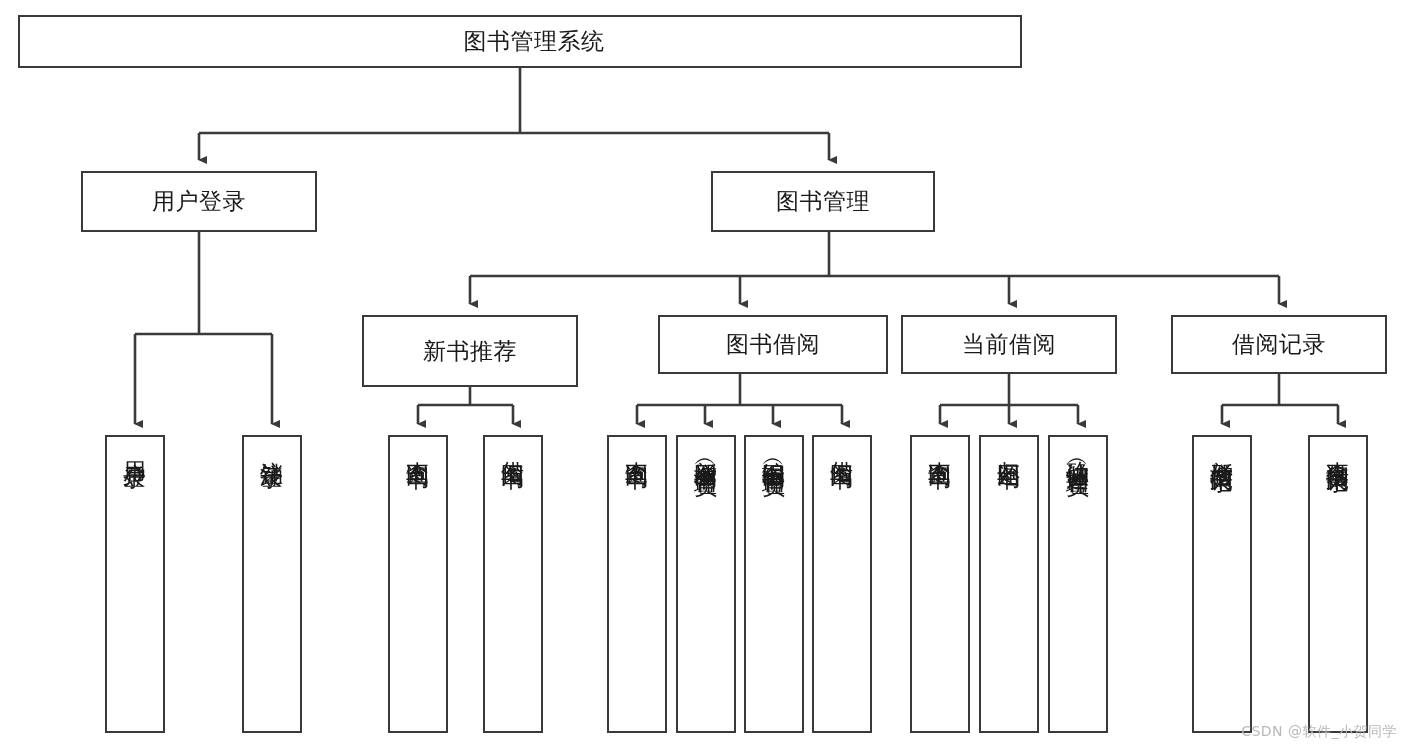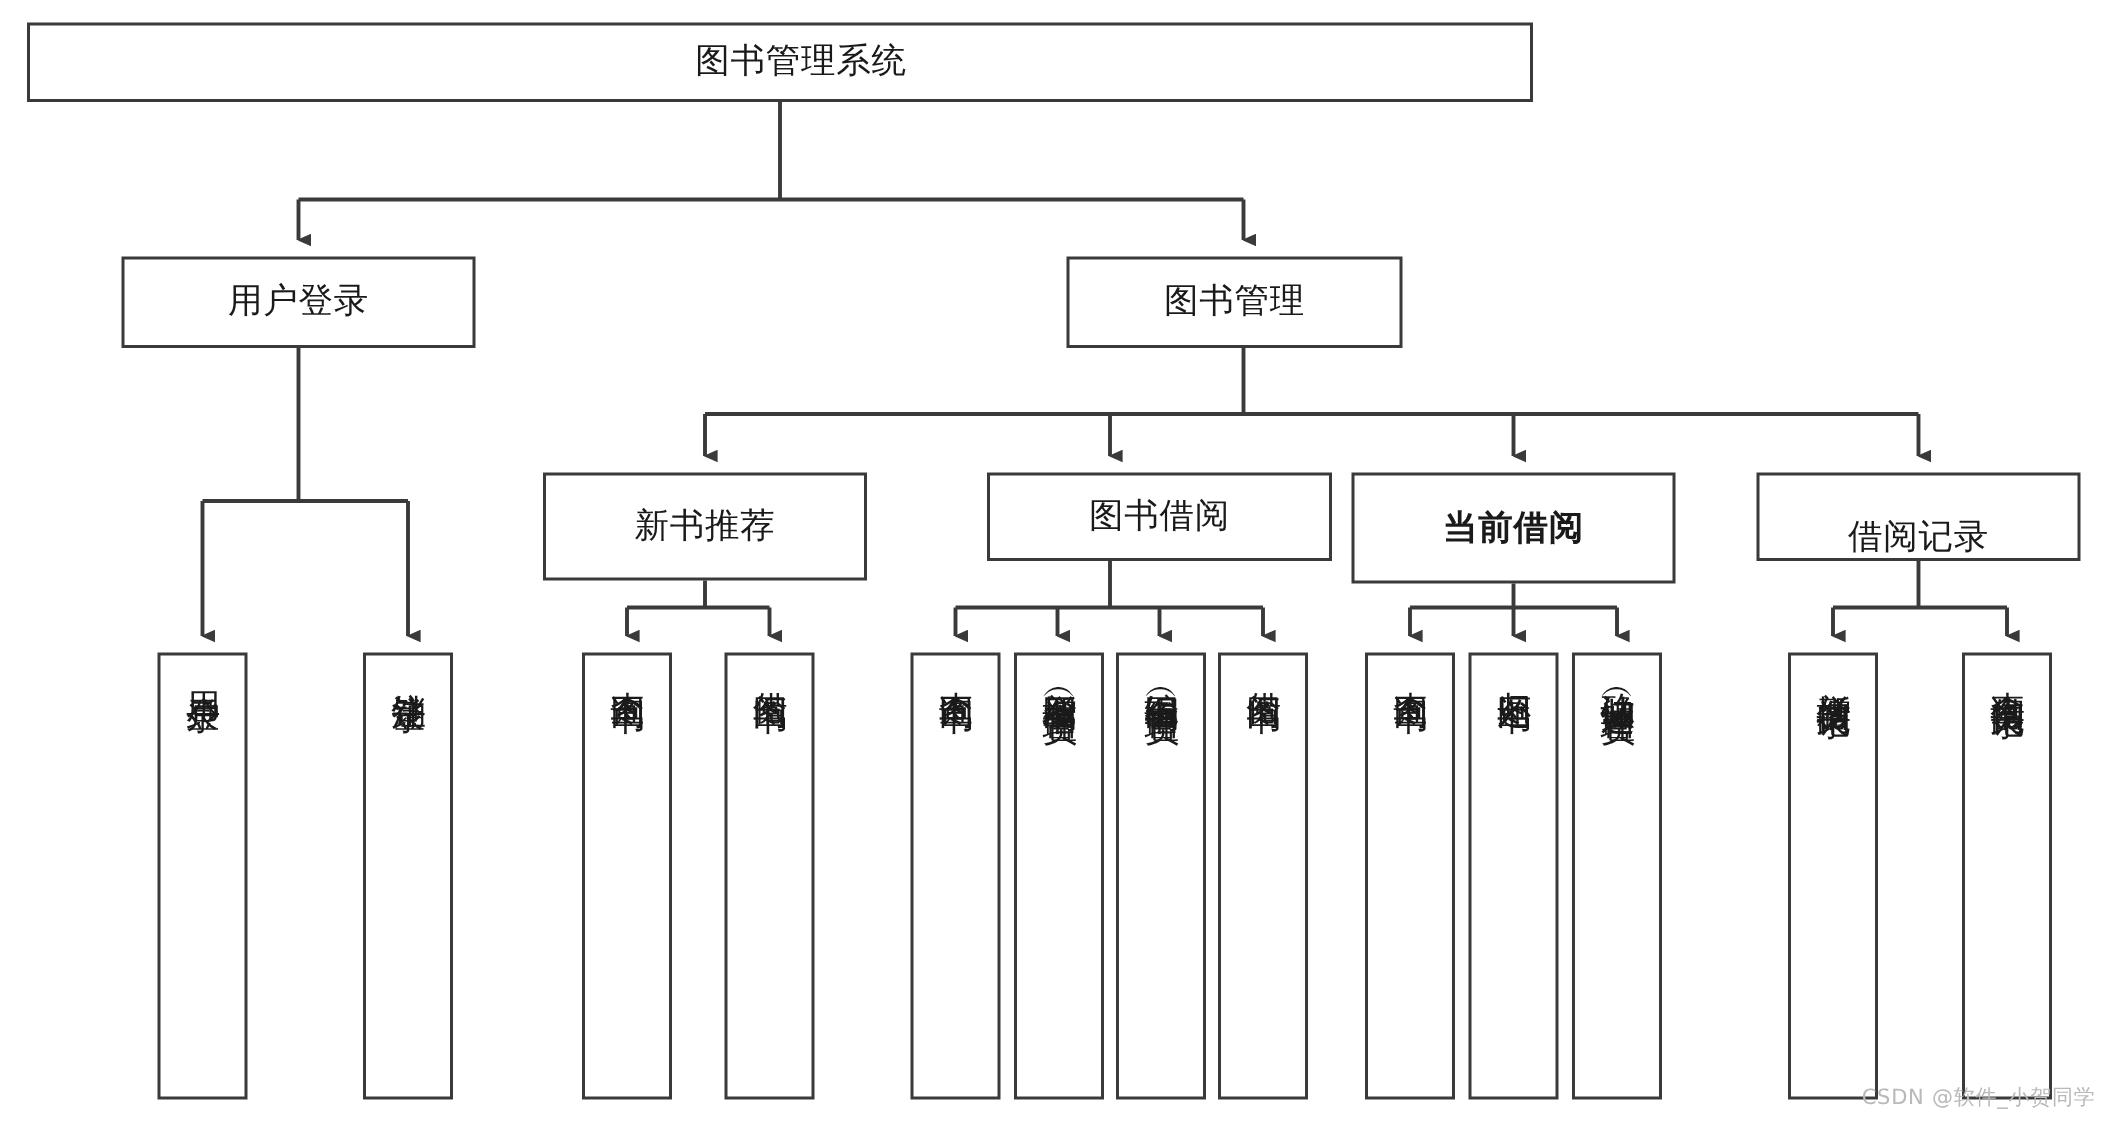--- a/index.html
+++ b/index.html
@@ -142,24 +142,24 @@
   <div class="node horiz" style="left:711px; top:171px; width:224px; height:61px;">
     <span class="node-label">图书管理</span>
   </div>
 
   <div class="node horiz" style="left:362px; top:315px; width:216px; height:72px;">
     <span class="node-label">新书推荐</span>
   </div>
   <div class="node horiz" style="left:658px; top:315px; width:230px; height:59px;">
     <span class="node-label">图书借阅</span>
   </div>
-  <div class="node horiz" style="left:901px; top:315px; width:216px; height:74px;font-weight:bold;">
+  <div class="node horiz" style="left:901px; top:315px; width:216px; height:59px;">
     <span class="node-label">当前借阅</span>
   </div>
-  <div class="node horiz" style="left:1171px; top:315px; width:216px; height:59px;align-items:flex-end;">
+  <div class="node horiz" style="left:1171px; top:315px; width:216px; height:59px;">
     <span class="node-label">借阅记录</span>
   </div>
 
   <div class="node vert" style="left:105px; top:435px; width:60px; height:298px;">
     <span class="node-label">用户登录</span>
   </div>
   <div class="node vert" style="left:242px; top:435px; width:60px; height:298px;">
     <span class="node-label">注销登录</span>
   </div>
 

